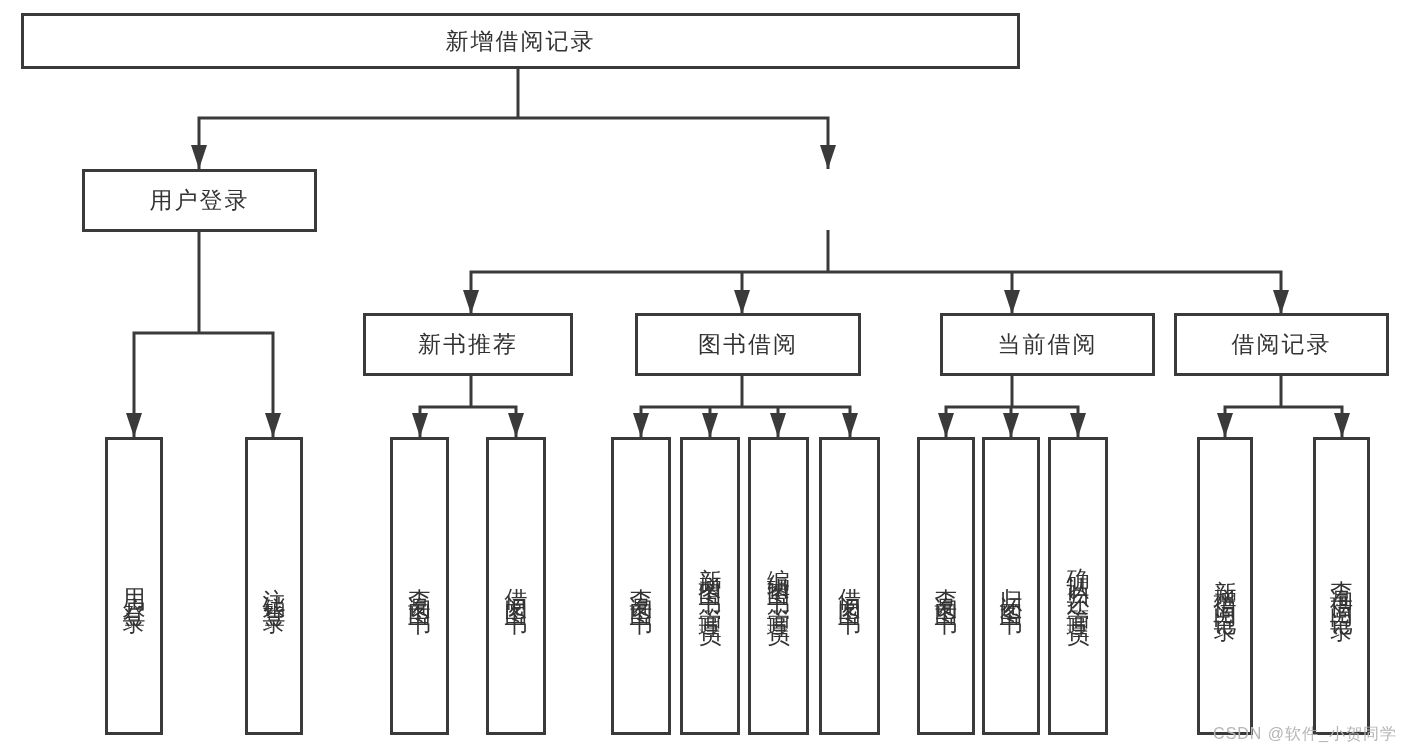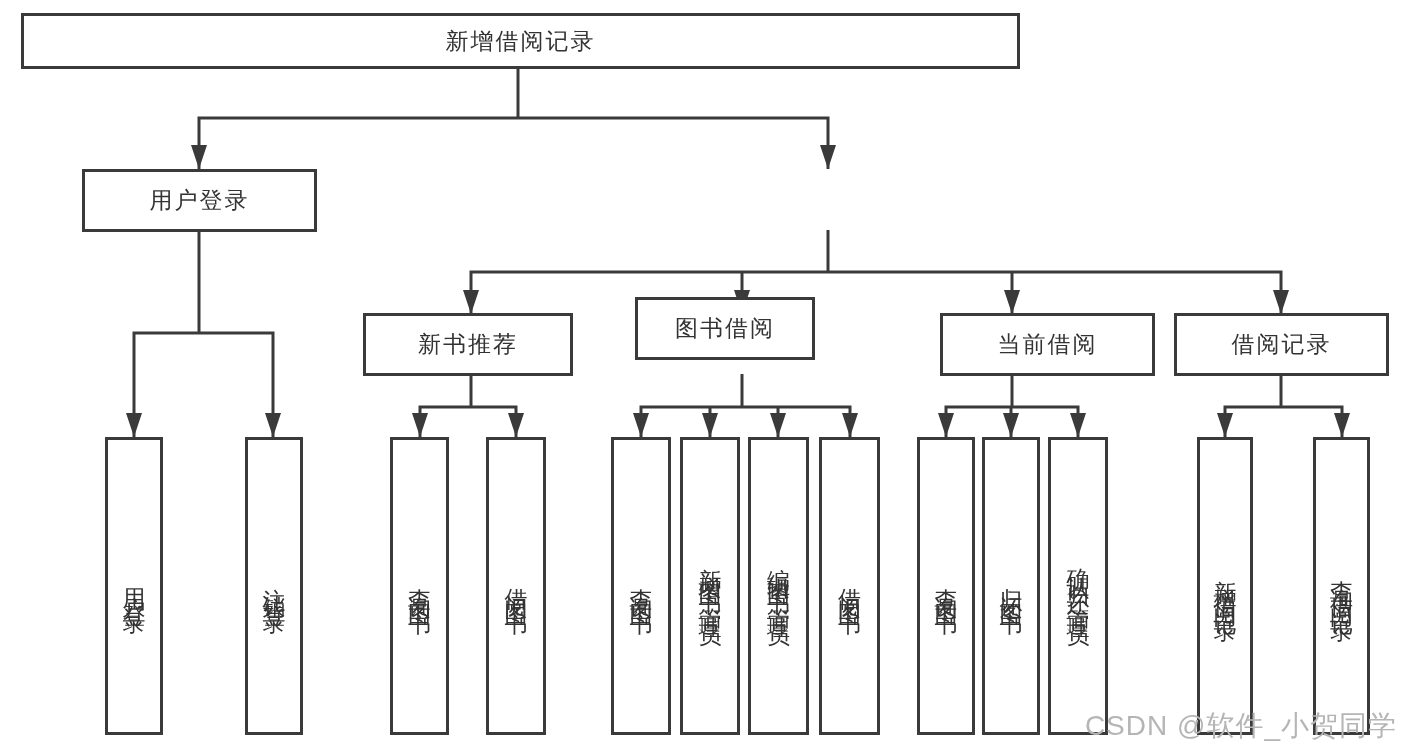--- a/index.html
+++ b/index.html
@@ -49,21 +49,21 @@
     writing-mode: vertical-rl;
     text-orientation: mixed;
     font-size: 23px;
     letter-spacing: 8px;
     line-height: 1;
   }
   .watermark {
     position: absolute;
     right: 8px;
     bottom: 2px;
-    font-size: 28px;
+    font-size: 16px;
     letter-spacing: 1px;
     color: var(--wm, #b5b5b5);
     z-index: 3;
     white-space: nowrap;
   }
 </style>
 </head>
 <body>
 
 <div class="canvas">
@@ -107,21 +107,21 @@
       <polygon points="1070,413 1086,413 1078,437"></polygon>
       <polygon points="1217,413 1233,413 1225,437"></polygon>
       <polygon points="1334,413 1350,413 1342,437"></polygon>
     </svg>
 
   <div class="node hbox" style="left:21px;top:13px;width:999px;height:56px">新增借阅记录</div>
 
   <div class="node hbox" style="left:82px;top:169px;width:235px;height:63px">用户登录</div>
 
   <div class="node hbox" style="left:363px;top:313px;width:210px;height:63px">新书推荐</div>
-  <div class="node hbox" style="left:635px;top:297px;width:180px;height:63px">图书借阅</div>
+  <div class="node hbox" style="left:635px;top:313px;width:226px;height:63px">图书借阅</div>
   <div class="node hbox" style="left:940px;top:313px;width:215px;height:63px">当前借阅</div>
   <div class="node hbox" style="left:1174px;top:313px;width:215px;height:63px">借阅记录</div>
 
   <div class="node vbox" style="left:105px;width:58px">用户登录</div>
   <div class="node vbox" style="left:245px;width:58px">注销登录</div>
 
   <div class="node vbox" style="left:390px;width:59px">查询图书</div>
   <div class="node vbox" style="left:486px;width:60px">借阅图书</div>
 
   <div class="node vbox" style="left:611px;width:60px">查询图书</div>

